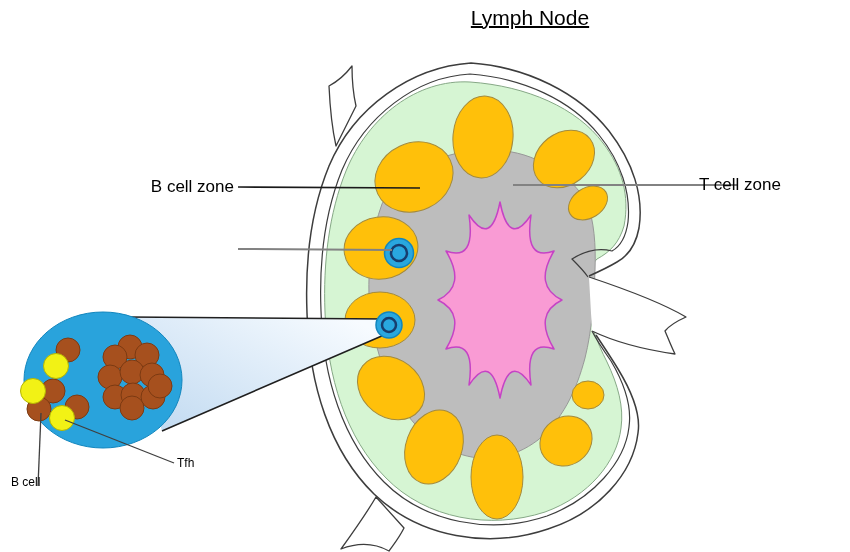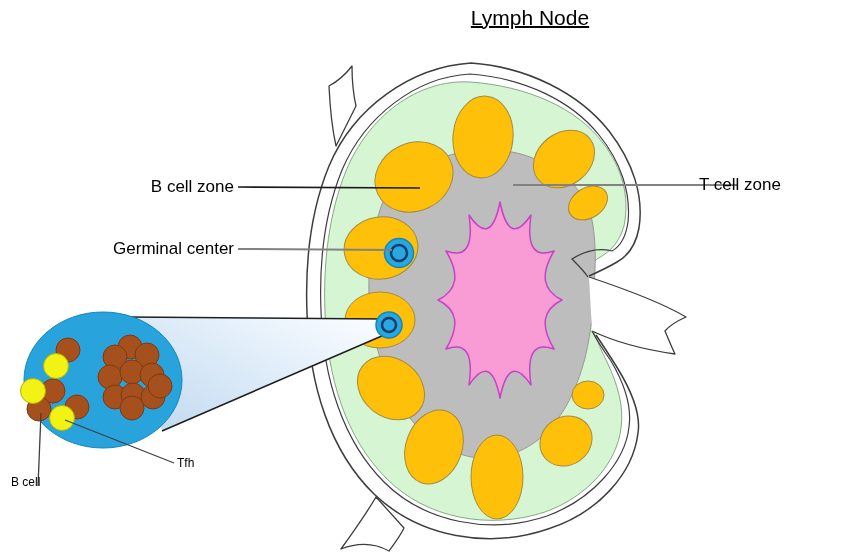--- a/index.html
+++ b/index.html
@@ -128,17 +128,16 @@
 
     <line class="line-dark" x1="238" y1="187" x2="420" y2="188"></line>
     <line class="line-gray" x1="238" y1="249" x2="392" y2="250"></line>
     <line class="line-gray" x1="513" y1="185" x2="737" y2="185"></line>
     <line class="line-thin" x1="65" y1="420" x2="174" y2="463"></line>
     <line class="line-thin" x1="41" y1="413" x2="38" y2="486"></line>
   </svg>
 
   <div class="label title" style="left:400px;top:6px;width:260px;">Lymph Node</div>
   <div class="label lab17 r" style="left:60px;top:177px;width:174px;">B cell zone</div>
-  <div class="label lab17 r" style="left:60px;top:239px;width:174px;">Germinal center</div>
   <div class="label lab17" style="left:699px;top:175px;">T cell zone</div>
   <div class="label lab18" style="left:177px;top:456px;">Tfh</div>
   <div class="label lab18" style="left:11px;top:475px;">B cell</div>
 </div>
 
 </body></html>

